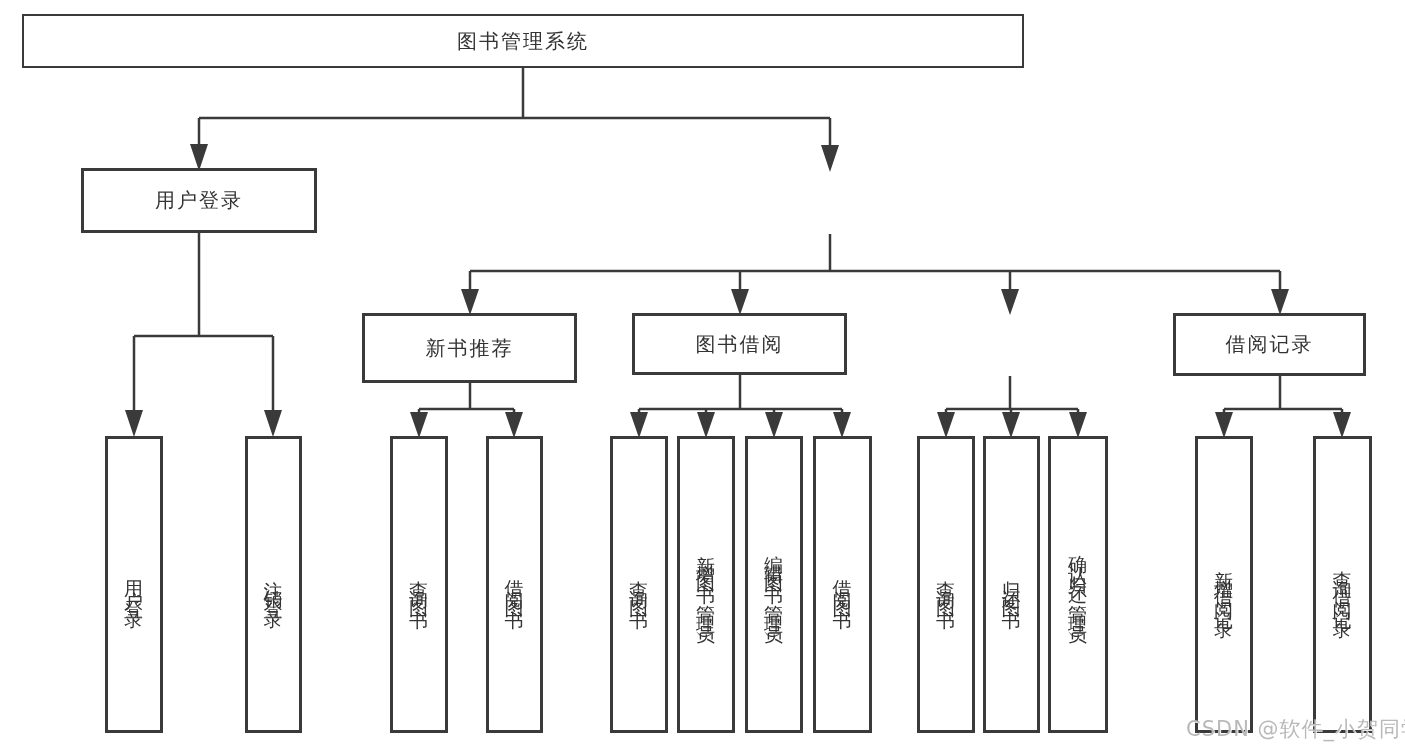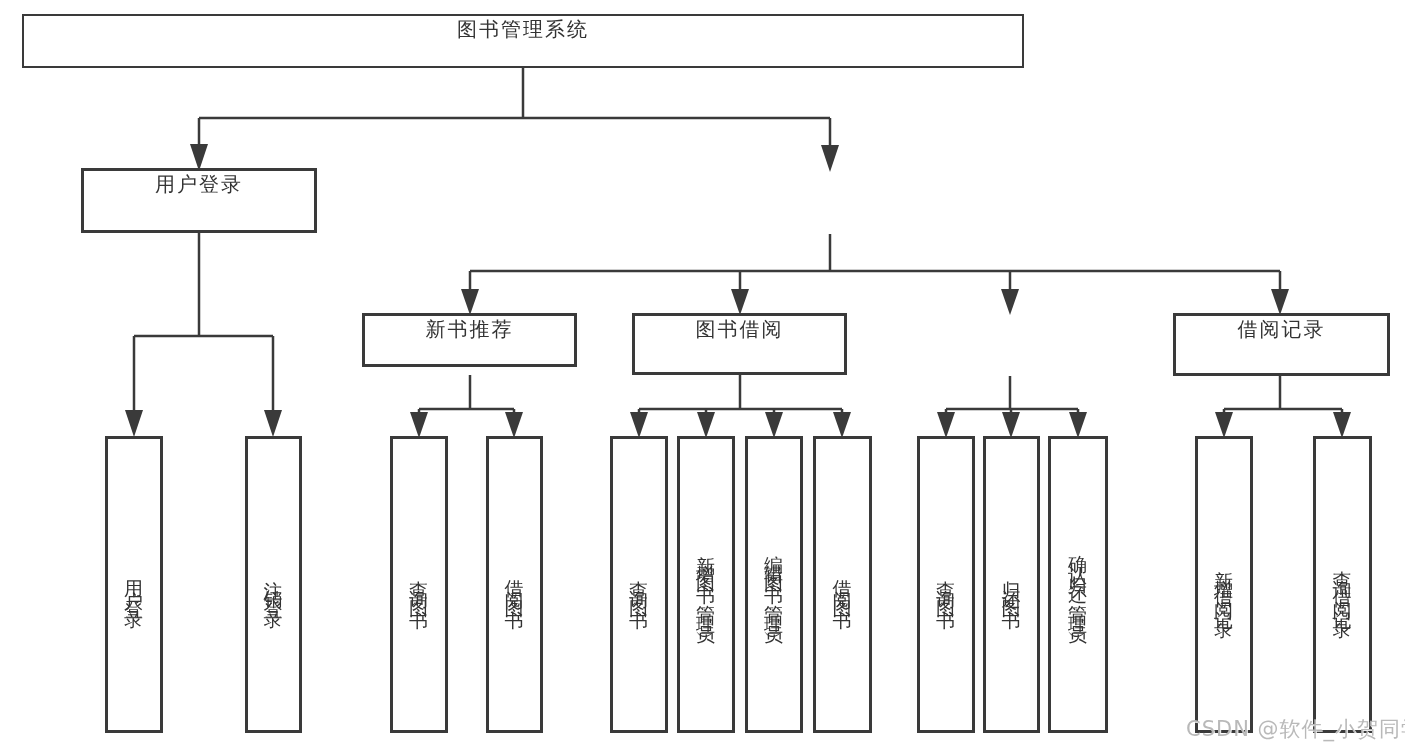--- a/index.html
+++ b/index.html
@@ -18,21 +18,21 @@
     overflow:hidden;
   }
   svg.connectors{position:absolute;left:0;top:0;z-index:1;}
   svg.connectors path{stroke:var(--line);stroke-width:2.5;fill:none;}
   svg.connectors polygon{fill:var(--line);stroke:none;}
   .node{
     position:absolute;
     box-sizing:border-box;
     background:#ffffff;
     border:3px solid var(--line);
-    display:flex;justify-content:center;
+    display:flex;align-items:center;justify-content:center;
     z-index:2;
     font-size:20px;
     letter-spacing:2px;
     white-space:nowrap;
   }
   .node.root{border-width:2px;font-size:20px;}
   .leaf{
     position:absolute;
     box-sizing:border-box;
     background:#ffffff;
@@ -127,27 +127,27 @@
   </svg>
 
   <div class="node root" style="left:22px;top:14px;width:1002px;height:54px;">
     <span>图书管理系统</span>
   </div>
 
   <div class="node" style="left:81px;top:168px;width:236px;height:65px;">
     <span>用户登录</span>
   </div>
 
-  <div class="node" style="left:362px;top:313px;width:215px;height:54px;">
+  <div class="node" style="left:362px;top:313px;width:215px;height:70px;">
     <span>新书推荐</span>
   </div>
   <div class="node" style="left:632px;top:313px;width:215px;height:62px;font-family:Liberation Serif, serif;">
     <span>图书借阅</span>
   </div>
-  <div class="node" style="left:1173px;top:313px;width:217px;height:63px;">
+  <div class="node" style="left:1173px;top:313px;width:193px;height:63px;">
     <span>借阅记录</span>
   </div>
 
   <div class="leaf" style="left:105px;top:436px;width:58px;height:297px;">
     <span class="vtext">用户登录</span>
   </div>
   <div class="leaf" style="left:245px;top:436px;width:57px;height:297px;">
     <span class="vtext">注销登录</span>
   </div>
   <div class="leaf" style="left:390px;top:436px;width:58px;height:297px;">

